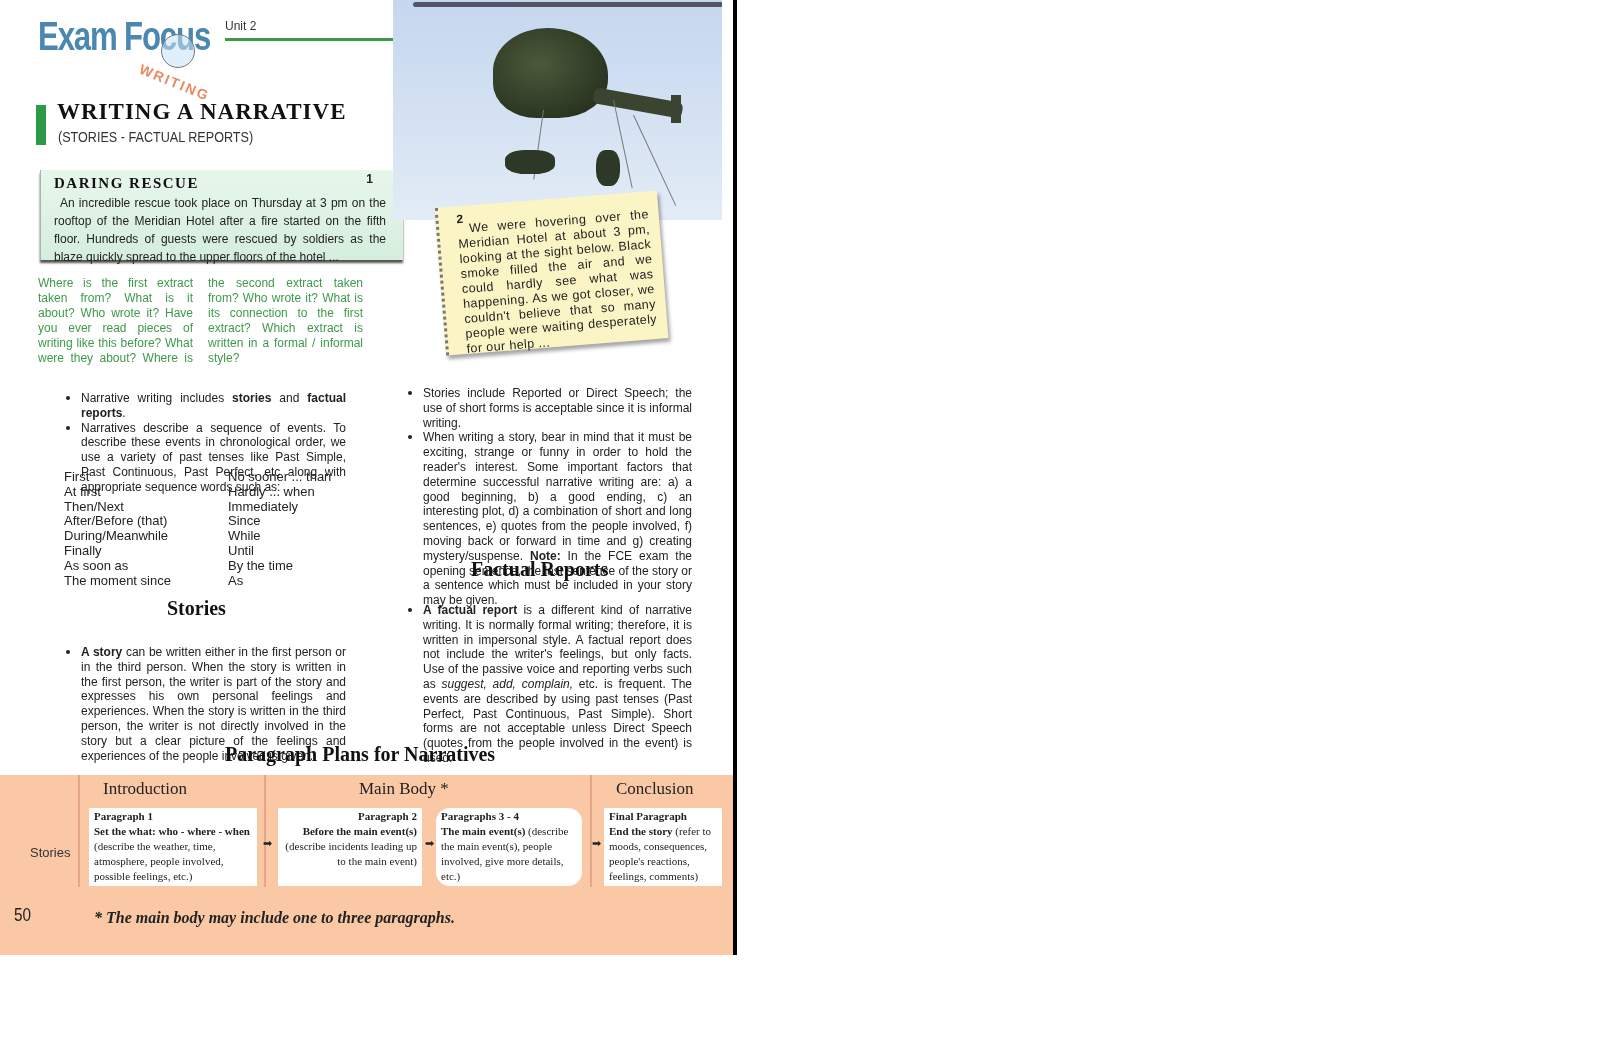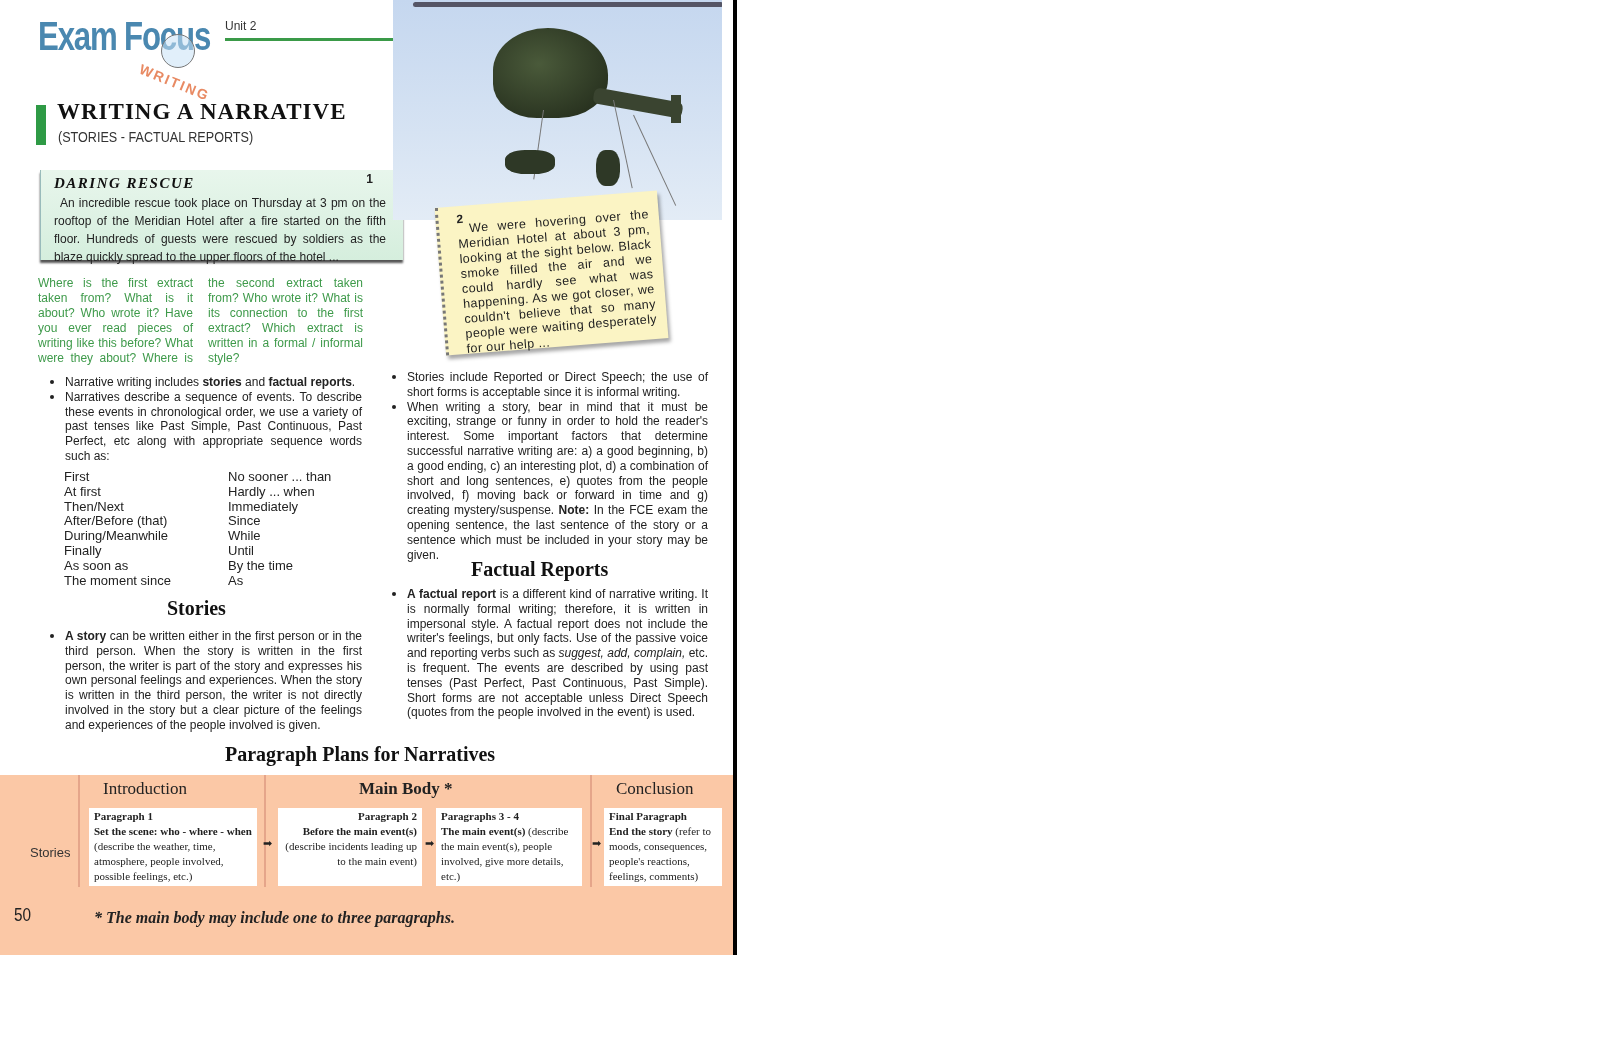--- a/index.html
+++ b/index.html
@@ -14,21 +14,21 @@
   .brand-sub { position:absolute; left:105px; top:47px; font-weight:bold; font-size:14px; color:#e88a63; letter-spacing:2px; transform:rotate(22deg); transform-origin:left top; }
   .unit { position:absolute; left:225px; top:19px; font-size:12px; color:#333; }
   .unit-rule { position:absolute; left:225px; top:38px; width:170px; height:3px; background:#3a9a48; }
 
   .title-bar { position:absolute; left:36px; top:105px; width:10px; height:40px; background:#2e9a45; }
   .page-title { position:absolute; left:57px; top:99px; font-family:"Liberation Serif", serif; font-weight:bold; font-size:23px; letter-spacing:1px; color:#111; }
   .page-subtitle { position:absolute; left:58px; top:129px; font-size:14px; color:#333; transform:scaleX(0.9); transform-origin:left top; white-space:nowrap; }
 
   
   .extract1 { position:absolute; left:40px; top:170px; width:362px; height:90px; background:linear-gradient(180deg,#e8f6ec,#d5eedd); border-left:1px solid #9bb; box-shadow:0 3px 2px #555; }
-  .extract1 .ex-title { position:absolute; left:13px; top:5px; font-family:"Liberation Serif", serif; font-style:italic; font-weight:bold; font-size:15px; letter-spacing:1.5px; color:#111; }
+  .extract1 .ex-title { position:absolute; left:13px; top:5px; font-family:"Liberation Serif", serif; font-weight:bold; font-size:15px; letter-spacing:1.5px; color:#111; }
   .extract1 .ex-num { position:absolute; right:30px; top:2px; font-weight:bold; font-size:12px; }
   .extract1 .ex-body { position:absolute; left:13px; top:24px; width:332px; font-size:12px; line-height:18px; text-align:justify; color:#222; text-indent:6px; }
 
   .questions { position:absolute; left:38px; top:276px; width:325px; font-size:12px; line-height:15px; color:#3e9a4a; column-count:2; column-gap:15px; text-align:justify; }
 
   
   .photo { position:absolute; left:393px; top:0; width:329px; height:220px; background:linear-gradient(180deg,#c5d7ef 0%,#d6e3f3 60%,#e3ecf6 100%); overflow:hidden; }
   .rotor { position:absolute; left:20px; top:2px; width:310px; height:5px; background:#556; border-radius:3px; }
   .heli-body { position:absolute; left:100px; top:28px; width:115px; height:90px; background:radial-gradient(ellipse at 40% 40%,#4a5a3a,#1f2718); border-radius:50% 55% 45% 40%; }
   .heli-tail { position:absolute; left:200px; top:95px; width:90px; height:16px; background:#3a4430; transform:rotate(10deg); border-radius:6px; }
@@ -36,21 +36,21 @@
   .soldier { position:absolute; width:40px; height:24px; background:#2e3826; border-radius:40%; }
   .rope { position:absolute; width:1px; background:#777; transform-origin:top; }
 
   
   .note { position:absolute; left:440px; top:199px; width:220px; height:148px; background:#fbf4c4; transform:rotate(-4.5deg); box-shadow:2px 4px 4px rgba(0,0,0,0.35); border-left:3px dotted #777; }
   .note .ex-num { position:absolute; left:18px; top:6px; font-weight:bold; font-size:12px; }
   .note .ex-body { position:absolute; left:18px; top:16px; width:192px; font-size:12.5px; line-height:15px; text-align:justify; color:#222; letter-spacing:0.4px; text-indent:12px; }
 
   
   .col { position:absolute; font-size:12px; line-height:14.8px; color:#222; }
-  .col ul { margin:0; padding:0 0 0 25px; }
+  .col ul { margin:16px; padding:0 0 0 25px; }
   .col li { margin:0; text-align:justify; }
   .col li::marker { font-size:13px; }
   .seq { position:absolute; left:64px; top:470px; width:300px; font-size:13px; line-height:14.8px; }
   .seq-row { display:flex; }
   .seq-row span:first-child { width:164px; }
   .section-h { position:absolute; font-family:"Liberation Serif", serif; font-weight:bold; font-size:20px; color:#111; }
 
   
   .plan { position:absolute; left:0; top:775px; width:730px; height:180px; background:#fbc8a6;padding-left:48px; }
   .plan-title { position:absolute; left:225px; top:743px; font-family:"Liberation Serif", serif; font-weight:bold; font-size:20px; color:#111; }
@@ -168,36 +168,36 @@
     </ul>
   </div>
 
   <div class="plan-title">Paragraph Plans for Narratives</div>
   <div class="plan">
     <div class="divider-v" style="left:78px;"></div>
     <div class="divider-v" style="left:264px;"></div>
     <div class="divider-v" style="left:590px;"></div>
 
     <div class="plan-head" style="left:103px;">Introduction</div>
-    <div class="plan-head" style="left:359px;font-weight:bold;">Main Body *</div>
+    <div class="plan-head" style="left:359px;">Main Body *</div>
     <div class="plan-head" style="left:616px;text-align:right;">Conclusion</div>
 
     <div class="plan-row-label">Stories</div>
 
     <div class="plan-box" style="left:89px;width:168px;">
       <b>Paragraph 1</b><br>
-      <b>Set the scene: who - where - when</b><span> (describe the weather, time, atmosphere, people involved, possible feelings, etc.)</span>
+      <b>Set the what: who - where - when</b><span> (describe the weather, time, atmosphere, people involved, possible feelings, etc.)</span>
     </div>
     <div class="plan-arrow" style="left:263px;">➡</div>
     <div class="plan-box" style="left:278px;width:144px;text-align:right;">
       <b>Paragraph 2</b><br>
       <b>Before the main  event(s)</b><span> (describe incidents leading up to the main event)</span>
     </div>
     <div class="plan-arrow" style="left:425px;">➡</div>
-    <div class="plan-box" style="left:436px;width:146px;">
+    <div class="plan-box" style="left:436px;width:146px;border-radius:14px;">
       <b>Paragraphs 3 - 4</b><br>
       <b>The main event(s)</b><span> (describe the main event(s), people involved, give more details, etc.)</span>
     </div>
     <div class="plan-arrow" style="left:592px;">➡</div>
     <div class="plan-box" style="left:604px;width:118px;">
       <b>Final Paragraph</b><br>
       <b>End the story</b><span> (refer to moods, consequences, people's reactions, feelings, comments)</span>
     </div>
 
     <div class="footnote">* The main body may include one to three paragraphs.</div>

